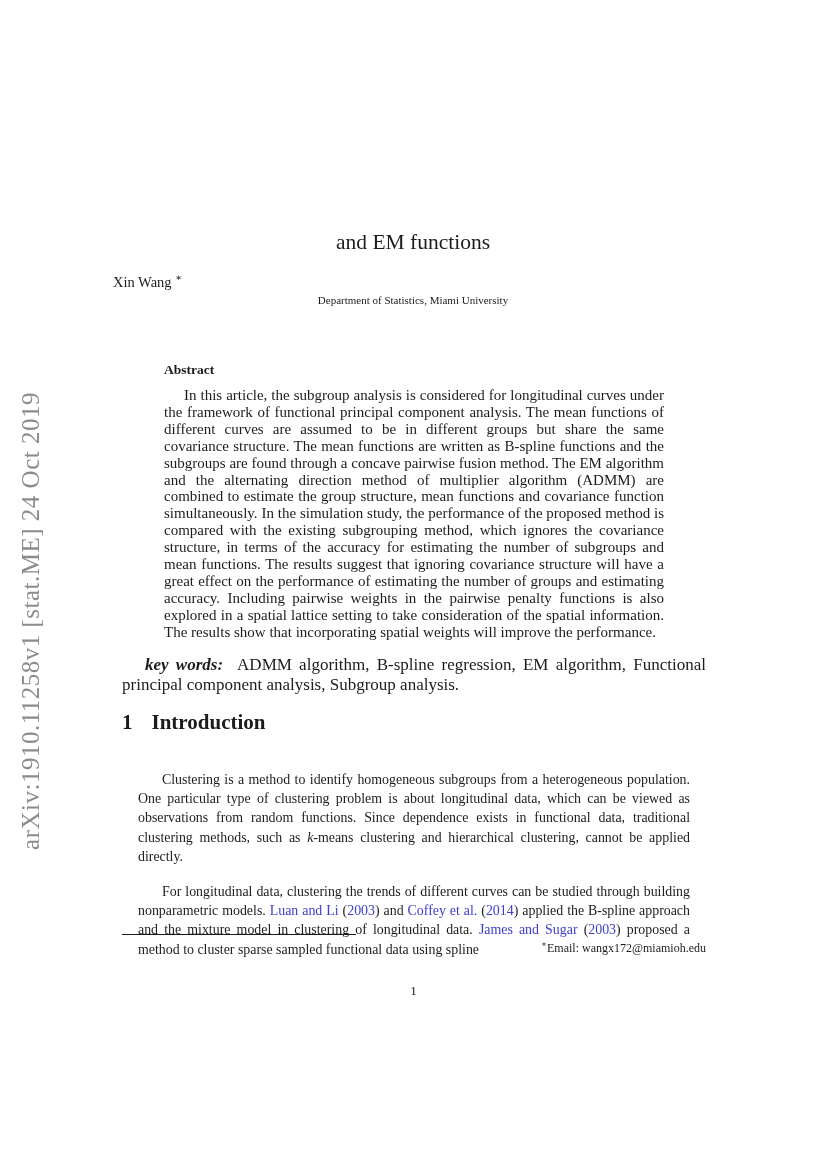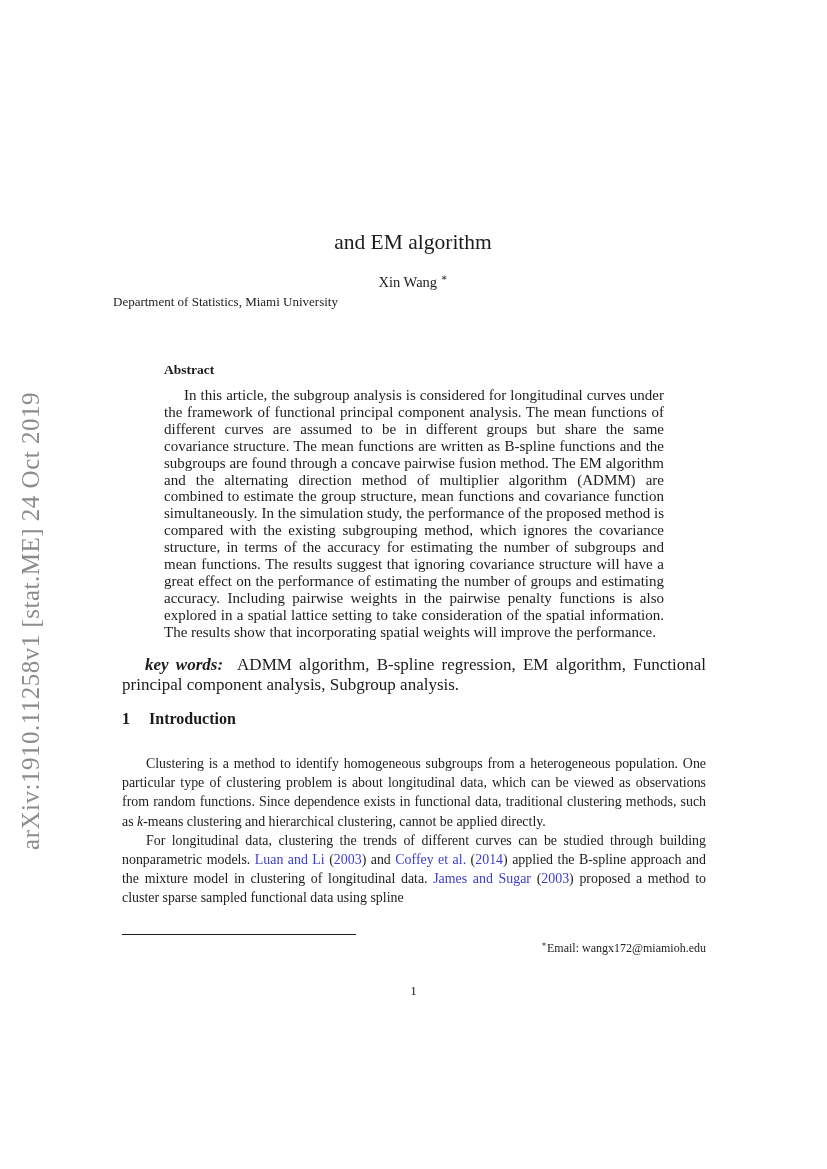--- a/index.html
+++ b/index.html
@@ -30,29 +30,28 @@
     position:absolute;
     top:196px;left:113px;width:600px;
     text-align:center;
     font-size:21.5px;
     line-height:31px;
     color:var(--text);
   }
   .author-line{
     position:absolute;
     top:272px;left:113px;width:600px;
-    text-align:center;
     font-size:14.5px;
   }
   .author-line sup{font-size:10px;}
   .affiliation{
     position:absolute;
     top:294px;left:113px;width:600px;
-    text-align:left;
-    font-size:13px;
+    text-align:center;
+    font-size:11px;
   }
   .abstract-heading{
     position:absolute;
     top:362px;left:164px;width:500px;
     text-align:left;
     font-weight:bold;
     font-size:13.5px;
   }
   .abstract-body{
     position:absolute;
@@ -72,31 +71,31 @@
   }
   .keywords .kw-label{
     font-weight:bold;
     font-style:italic;
     margin-right:14px;
   }
   .section-heading{
     position:absolute;
     top:710px;left:122px;width:584px;
     font-weight:bold;
-    font-size:16px;
+    font-size:21px;
   }
   .section-heading .sec-num{margin-right:19px;}
   .intro{
     position:absolute;
     top:754px;left:122px;width:584px;
     font-size:13.9px;
     line-height:19.2px;
     text-align:justify;
   }
-  .intro p{margin:0;text-indent:24px;}
+  .intro p{margin:16px;text-indent:24px;}
   .cite{color:var(--cite);}
   .it{font-style:italic;}
   .footnote-rule{
     position:absolute;
     top:934px;left:122px;width:234px;
     border-top:1px solid #1c1c1c;
     height:0;
   }
   .footnote{
     position:absolute;
@@ -113,21 +112,21 @@
     font-size:13px;
   }
 </style>
 </head>
 <body>
 
 <div class="arxiv-stamp">arXiv:1910.11258v1  [stat.ME]  24 Oct 2019</div>
 
 <h1 class="title" style="font-weight:normal;margin:0;">
   <br>
-  <span>and EM algorithm</span>
+  <span>and EM functions</span>
 </h1>
 
 <div class="author-line">
   <span>Xin Wang</span>
   <sup>∗</sup>
 </div>
 
 <div class="affiliation">Department of Statistics, Miami University</div>
 
 <div class="abstract-heading">Abstract</div>

